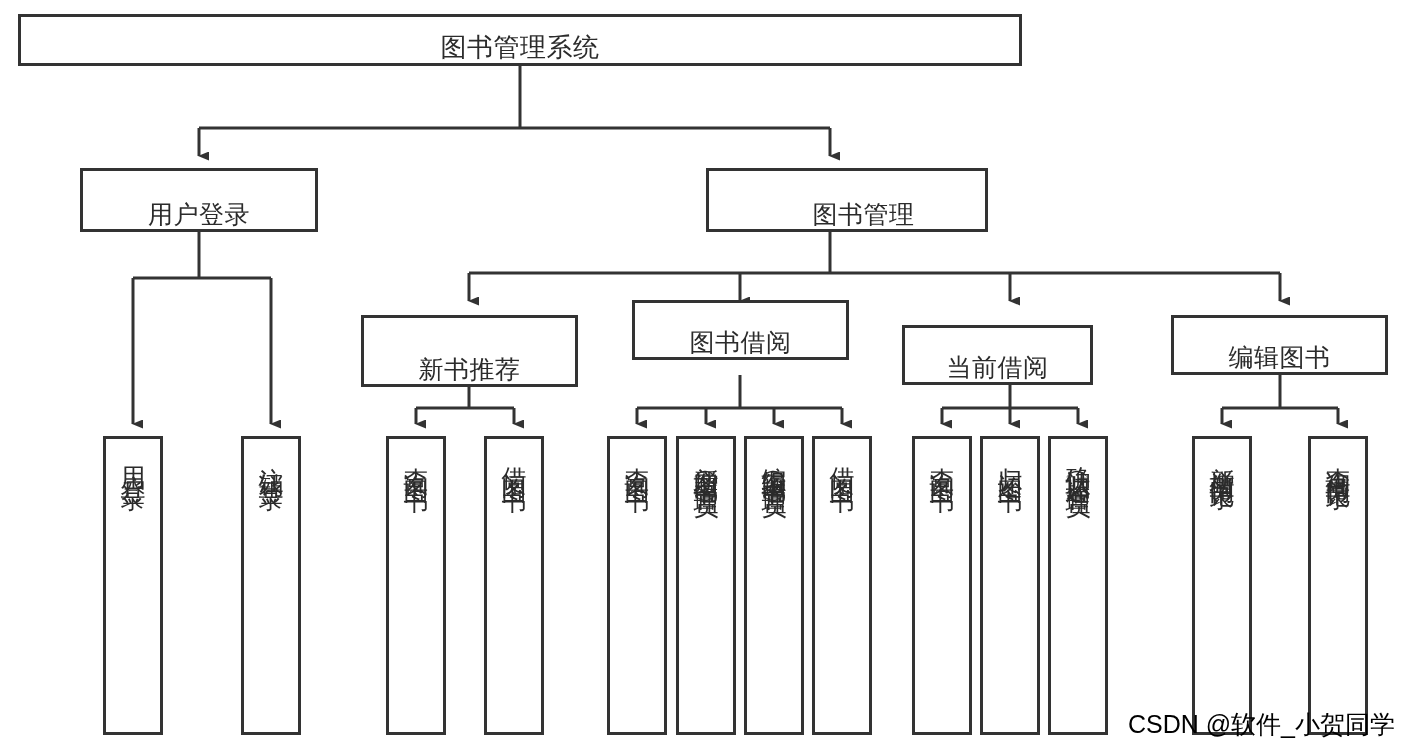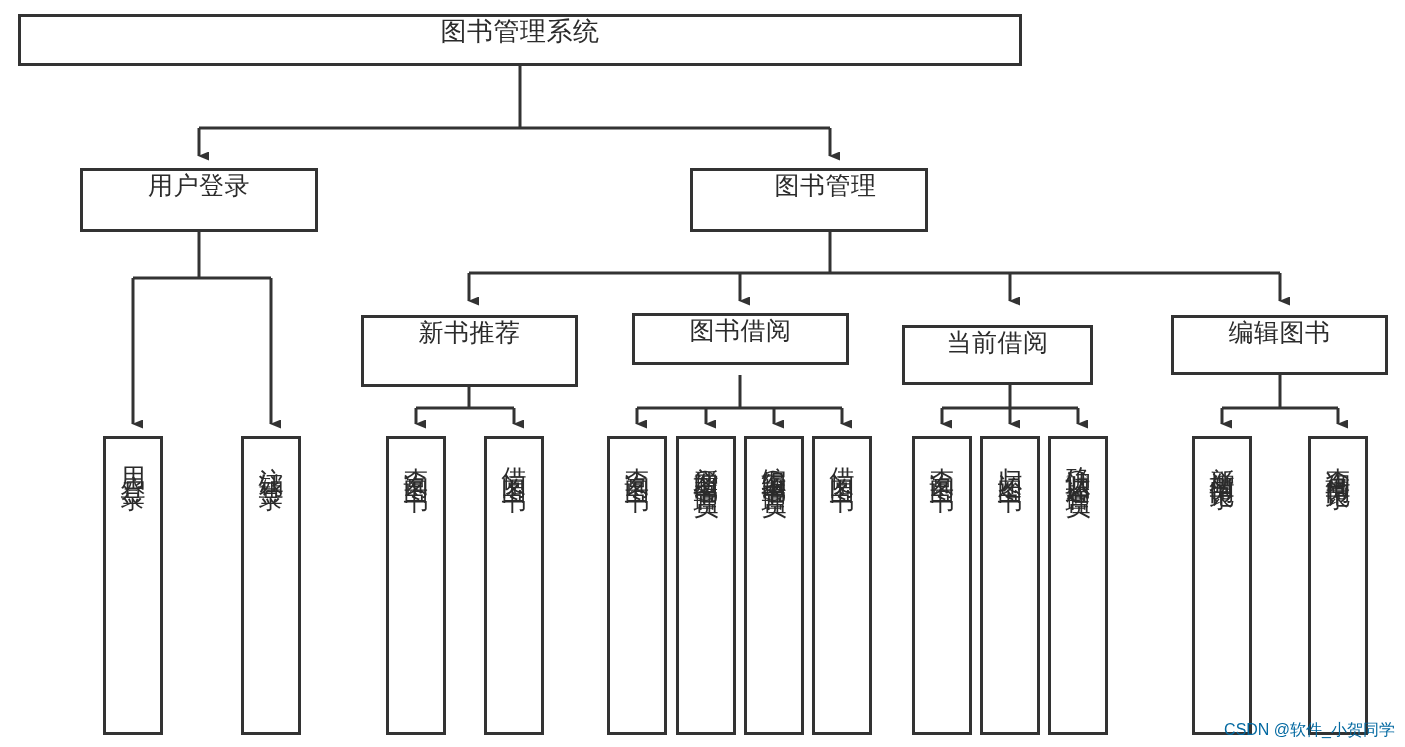--- a/index.html
+++ b/index.html
@@ -26,21 +26,21 @@
     width: 1405px;
     height: 747px;
     pointer-events: none;
   }
   .node {
     position: absolute;
     box-sizing: border-box;
     background: #ffffff;
     border: 3px solid #333333;
     display: flex;
-    align-items: flex-start;
+    align-items: flex-end;
     justify-content: center;
     overflow: hidden;
   }
   .node .label {
     color: #2b2b2b;
     letter-spacing: 0.5px;
     white-space: nowrap;
     text-align: center;
     line-height: 1.15;
   }
@@ -62,22 +62,22 @@
   .node.vertical.tall .label {
     letter-spacing: 4px;
   }
   .node.root .label {
     font-size: 26px;
   }
   .watermark {
     position: absolute;
     right: 10px;
     bottom: 6px;
-    font-size: 16px;
-    color: #0369a1;
+    font-size: 25px;
+    color: #000000;
     white-space: nowrap;
     font-family: "Liberation Sans", "DejaVu Sans", sans-serif;
   }
 </style>
 </head>
 <body>
 
 <div id="diagram-root">
 
   <svg class="edges" viewBox="0 0 1405 747" xmlns="http://www.w3.org/2000/svg">
@@ -131,29 +131,29 @@
   </svg>
 
   <div class="node horizontal root" style="left:18px; top:14px; width:1004px; height:52px;">
     <span class="label">图书管理系统</span>
   </div>
 
   <div class="node horizontal" style="left:80px; top:168px; width:238px; height:64px;">
     <span class="label">用户登录</span>
   </div>
 
-  <div class="node horizontal" style="left:690px; top:168px; width:238px; height:64px;padding-left:33px;">
+  <div class="node horizontal" style="left:706px; top:168px; width:282px; height:64px;padding-left:33px;">
     <span class="label">图书管理</span>
   </div>
 
   <div class="node horizontal" style="left:361px; top:315px; width:217px; height:72px;">
     <span class="label">新书推荐</span>
   </div>
 
-  <div class="node horizontal" style="left:632px; top:313px; width:217px; height:52px;">
+  <div class="node horizontal" style="left:632px; top:300px; width:217px; height:60px;">
     <span class="label">图书借阅</span>
   </div>
 
   <div class="node horizontal" style="left:902px; top:325px; width:191px; height:60px;">
     <span class="label">当前借阅</span>
   </div>
 
   <div class="node horizontal" style="left:1171px; top:315px; width:217px; height:60px;">
     <span class="label">编辑图书</span>
   </div>

